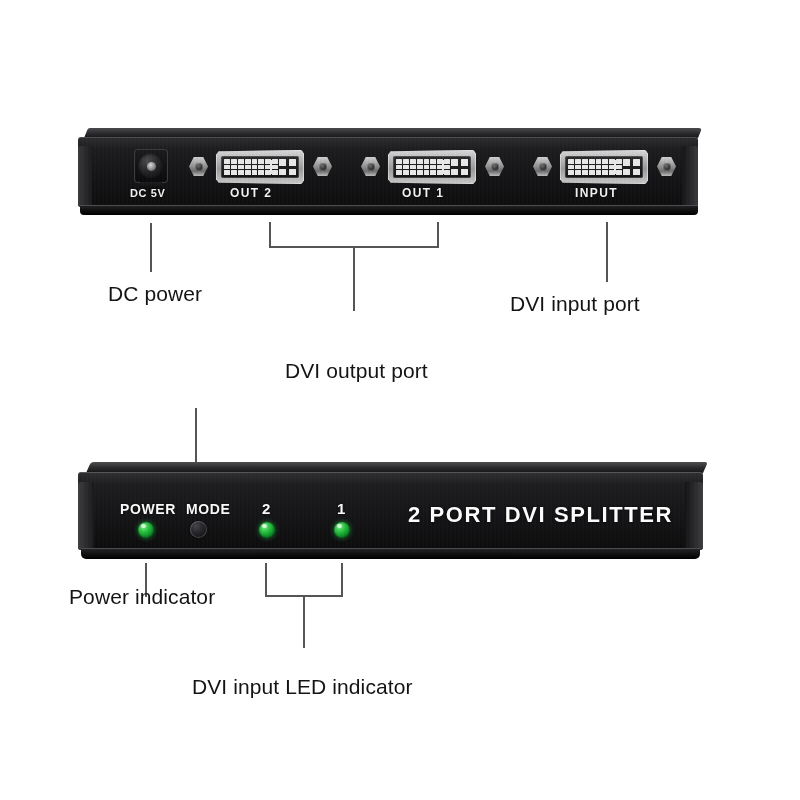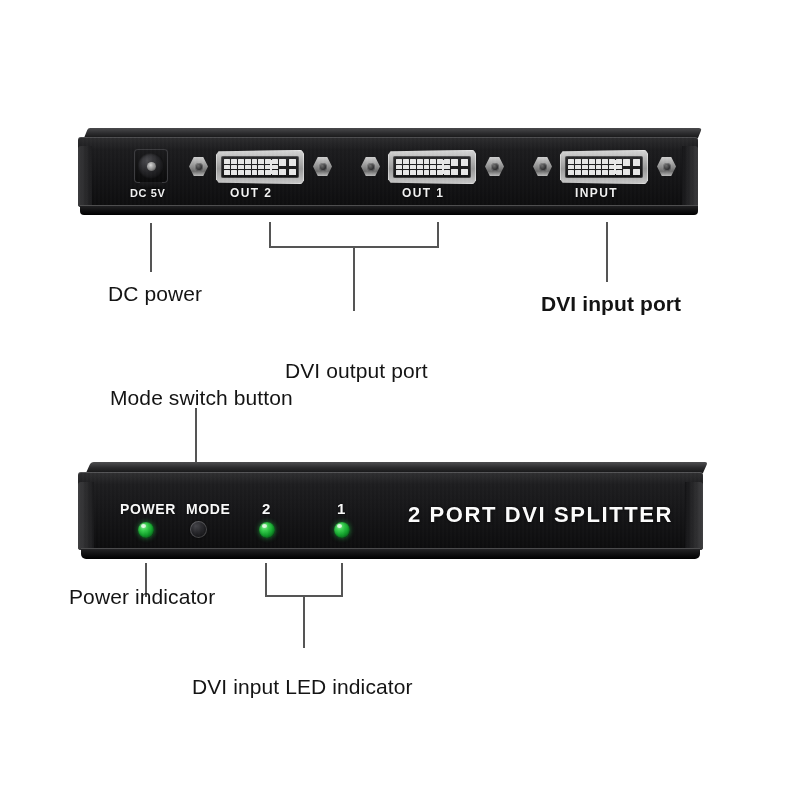--- a/index.html
+++ b/index.html
@@ -546,21 +546,20 @@
       <div id="brand-text" style="left:330px; top:30px;">2 PORT DVI SPLITTER</div>
     </div>
 
     <div class="front-bottom-rail"></div>
   </div>
 
   <div class="anno" style="left:108px; top:283px;">DC power</div>
 
   <div class="anno" style="left:285px; top:322px;margin-top:38px;">DVI output port</div>
 
-  <div class="anno" style="left:541px; top:293px;font-weight:bold;">DVI input port</div>
-
-  <div class="anno" style="left:110px; top:387px;">Mode switch button</div>
+  <div class="anno" style="left:510px; top:293px;">DVI input port</div>
+
 
   <div class="anno" style="left:69px; top:586px;">Power indicator</div>
 
   <div class="anno" style="left:192px; top:656px;margin-top:20px;">DVI input LED indicator</div>
 
 </div>
 
 </body></html>

